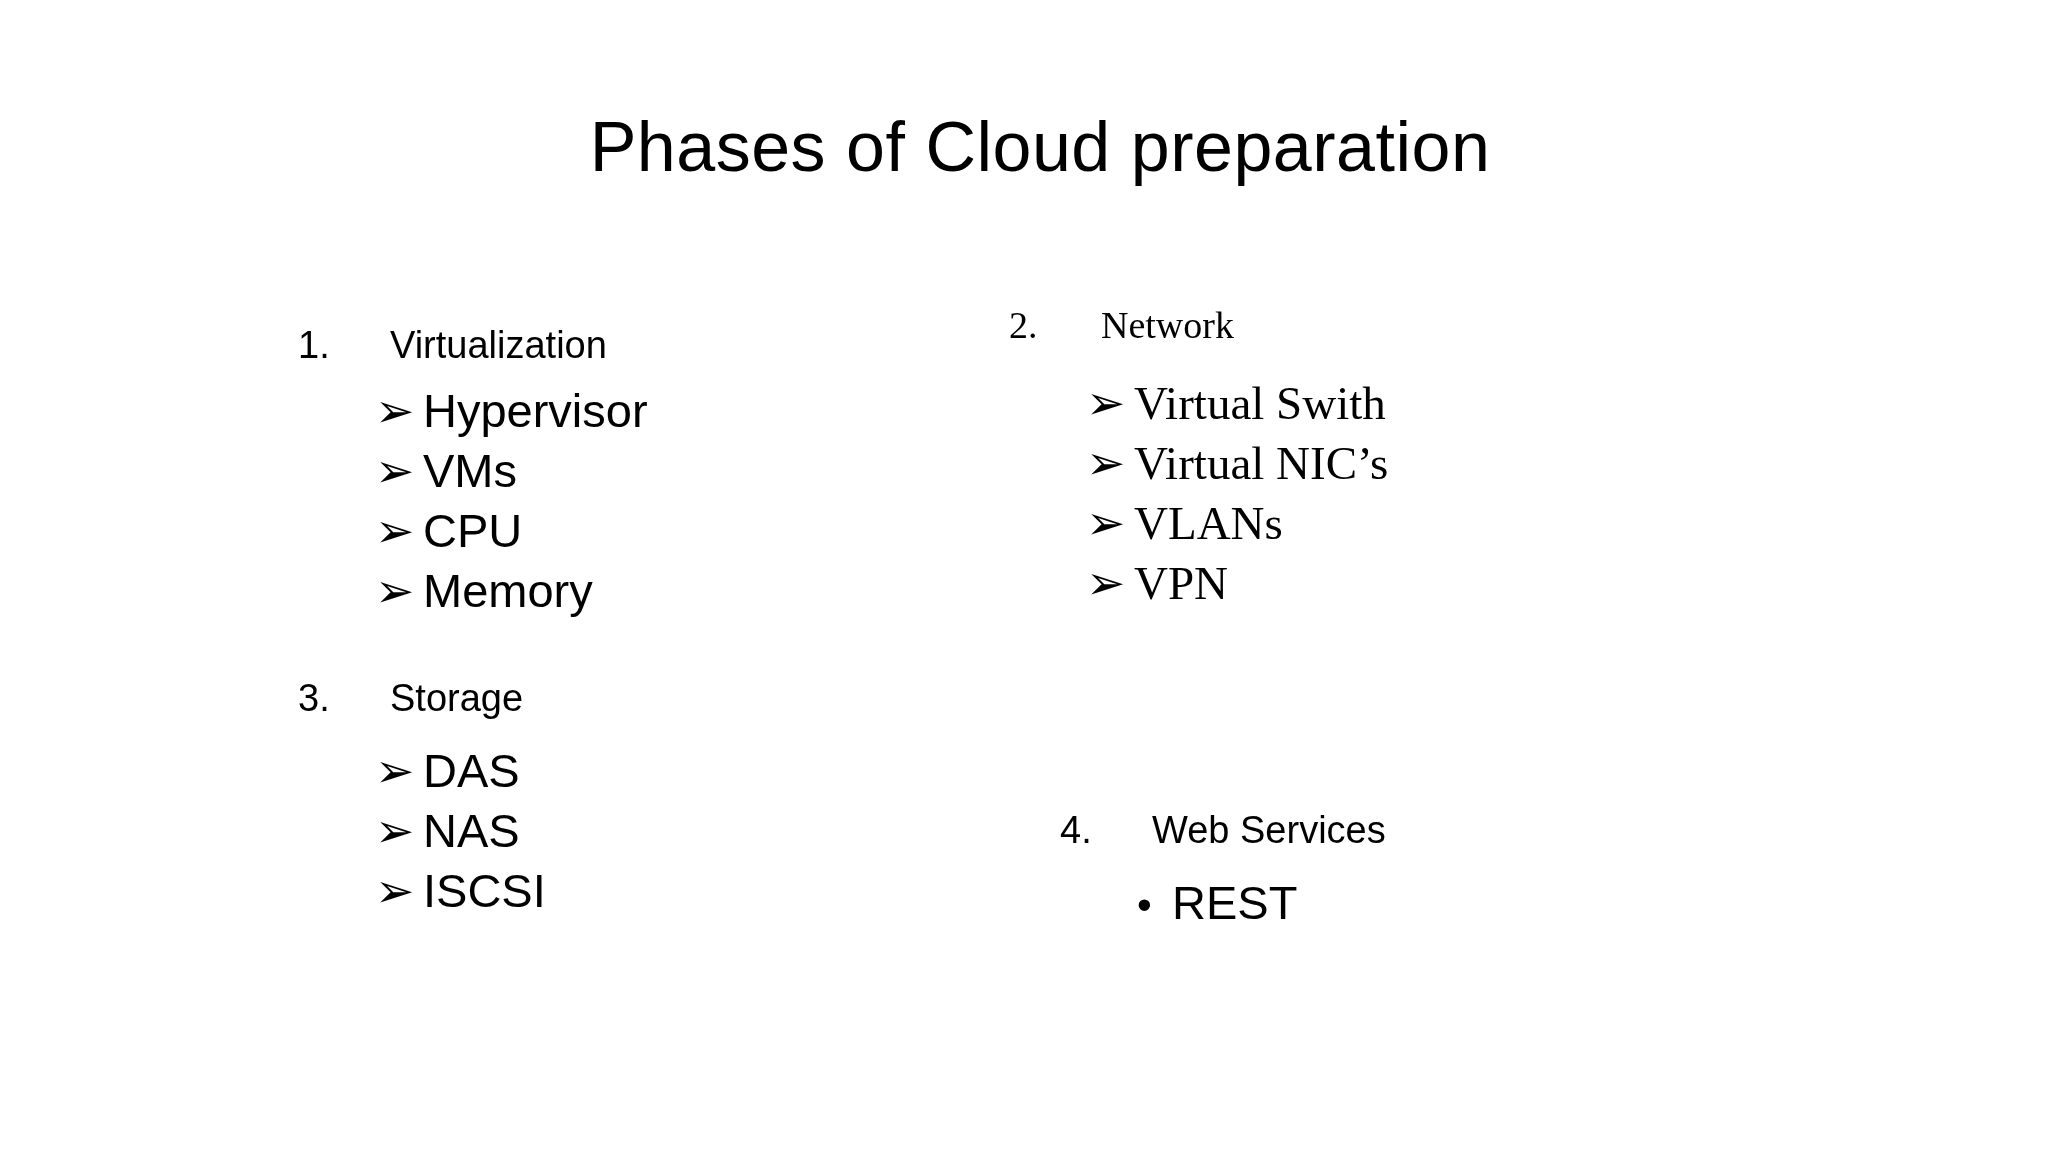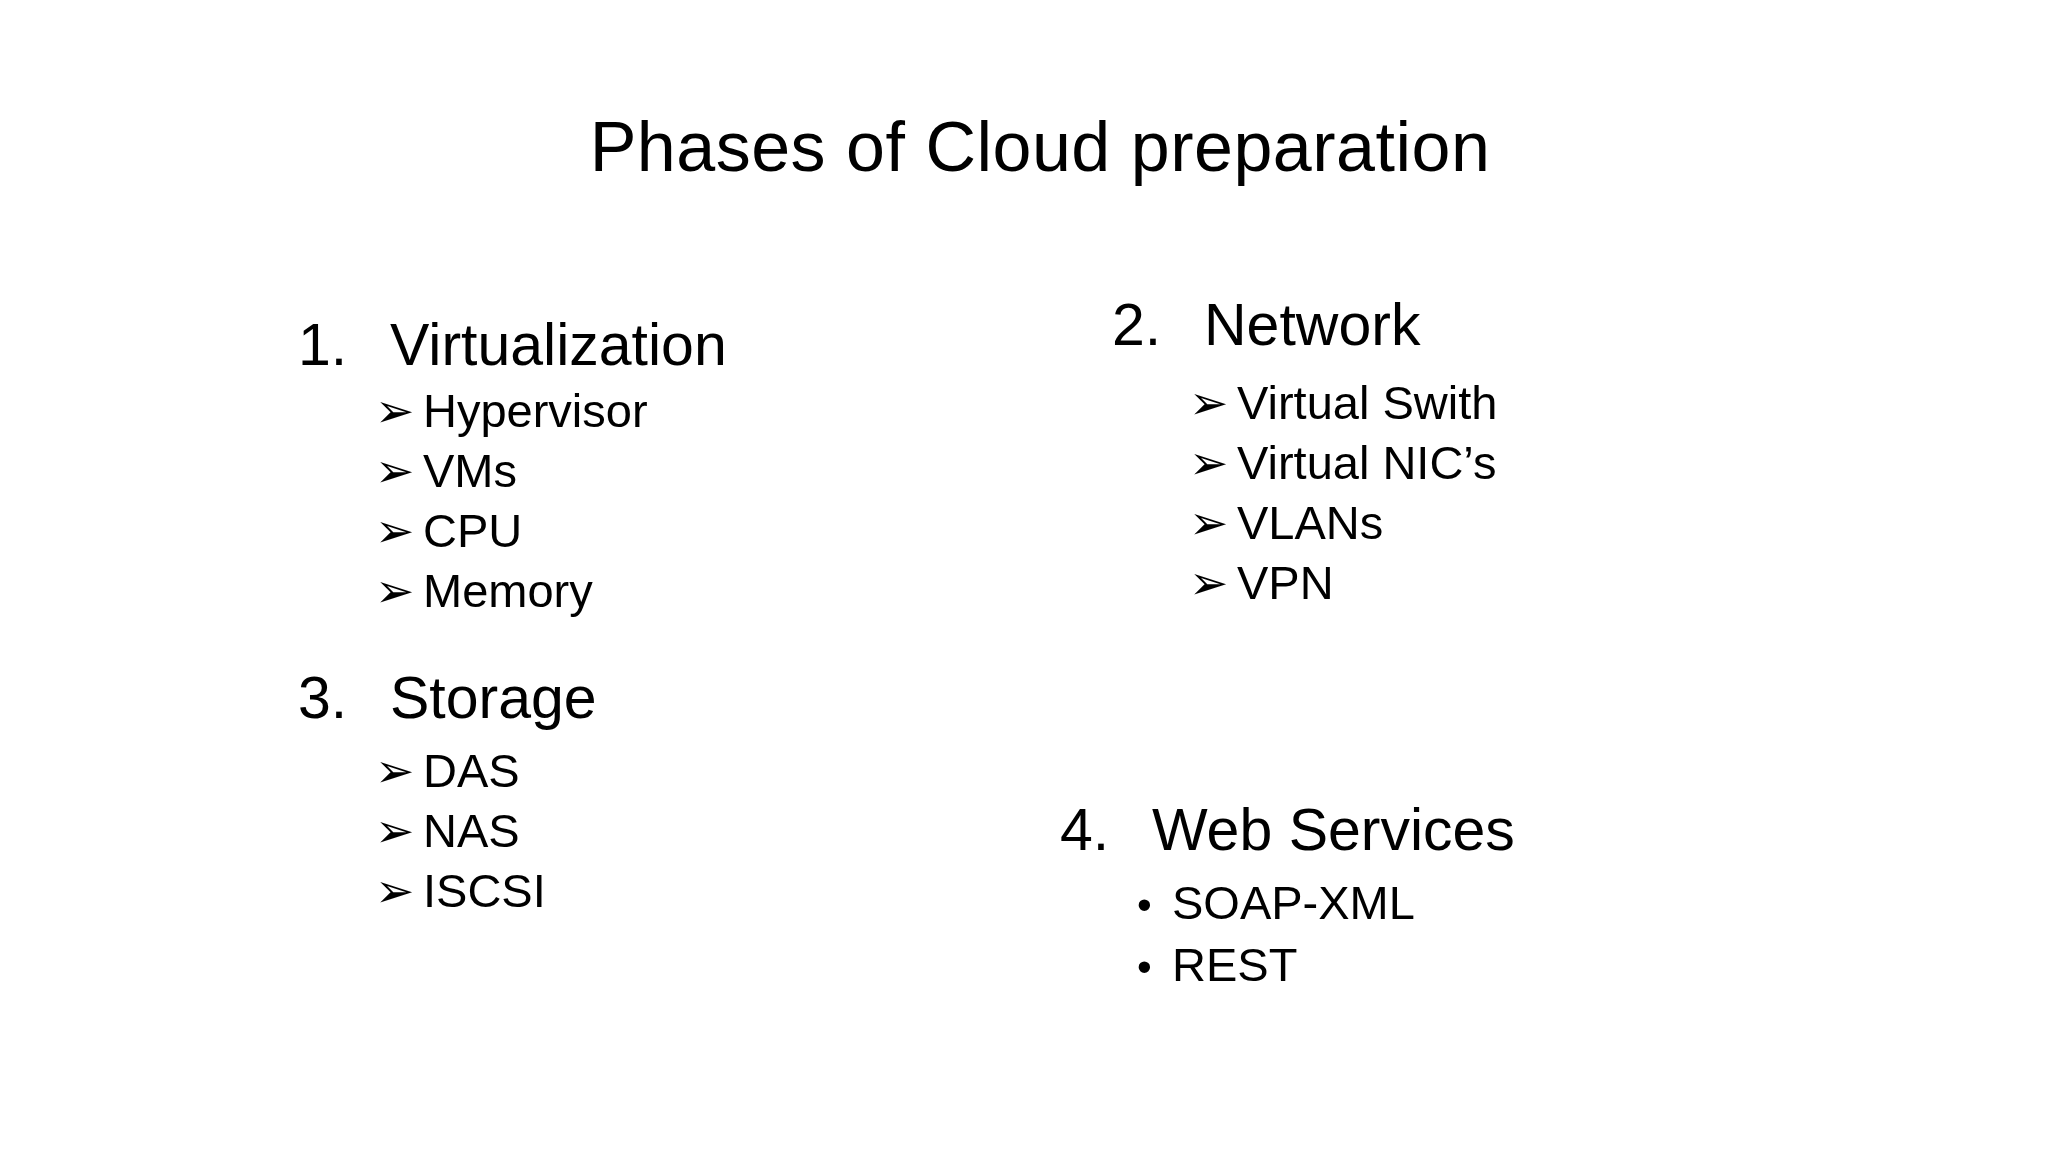--- a/index.html
+++ b/index.html
@@ -10,32 +10,32 @@
     position: relative; overflow: hidden;
   }
   .title {
     position: absolute; top: 62px; left: 16px; width: 100%;
     text-align: center;
     font-size: 70px; font-weight: 400; line-height: 1.1;
     letter-spacing: 0.5px;
     white-space: nowrap;
   }
   .section { position: absolute; }
-  .heading-row { font-size: 59px; line-height: 62px; white-space: nowrap; }
+  .heading-row { font-size: 38px; line-height: 62px; white-space: nowrap; }
   .num { display: inline-block; width: 92px; }
   .items { list-style: none; margin: 0; padding: 0; }
   .items li {
     font-size: 47px; line-height: 60px;
     padding-left: 77px; white-space: nowrap;
   }
   .bullet { display: inline-block; width: 48px; }
   li.dot .bullet { width: 35px; font-size: 42px; }
   
   .sec-0 { left: 298px;  top: 314px; }
-  .sec-1 { left: 1112px; top: 294px; }
+  .sec-1 { left: 1009px; top: 294px; font-family: Liberation Serif, serif; }
   .sec-2 { left: 298px;  top: 667px; }
   .sec-3 { left: 1060px; top: 799px; }
   .sec-0 .items { margin-top: 5px; }
   .sec-1 .items { margin-top: 17px; }
   .sec-2 .items { margin-top: 12px; }
   .sec-3 .items { margin-top: 12px; }
 </style>
 </head>
 <body>
 
@@ -98,22 +98,19 @@
         <span class="bullet">➢</span><span class="item-text">ISCSI</span>
       </li>
         </ul>
   </div>
       <div class="section sec-3">
     <div class="heading-row">
       <span class="num">4.</span><span class="heading">Web Services</span>
     </div>
     <ul class="items">
 
-    <li class="dot">
-        <span class="bullet">•</span><span class="item-text">SOAP-XML</span>
-      </li>
           <li class="dot">
         <span class="bullet">•</span><span class="item-text">REST</span>
       </li>
         </ul>
   </div>
     </div>
 </div>
 
 </body></html>

